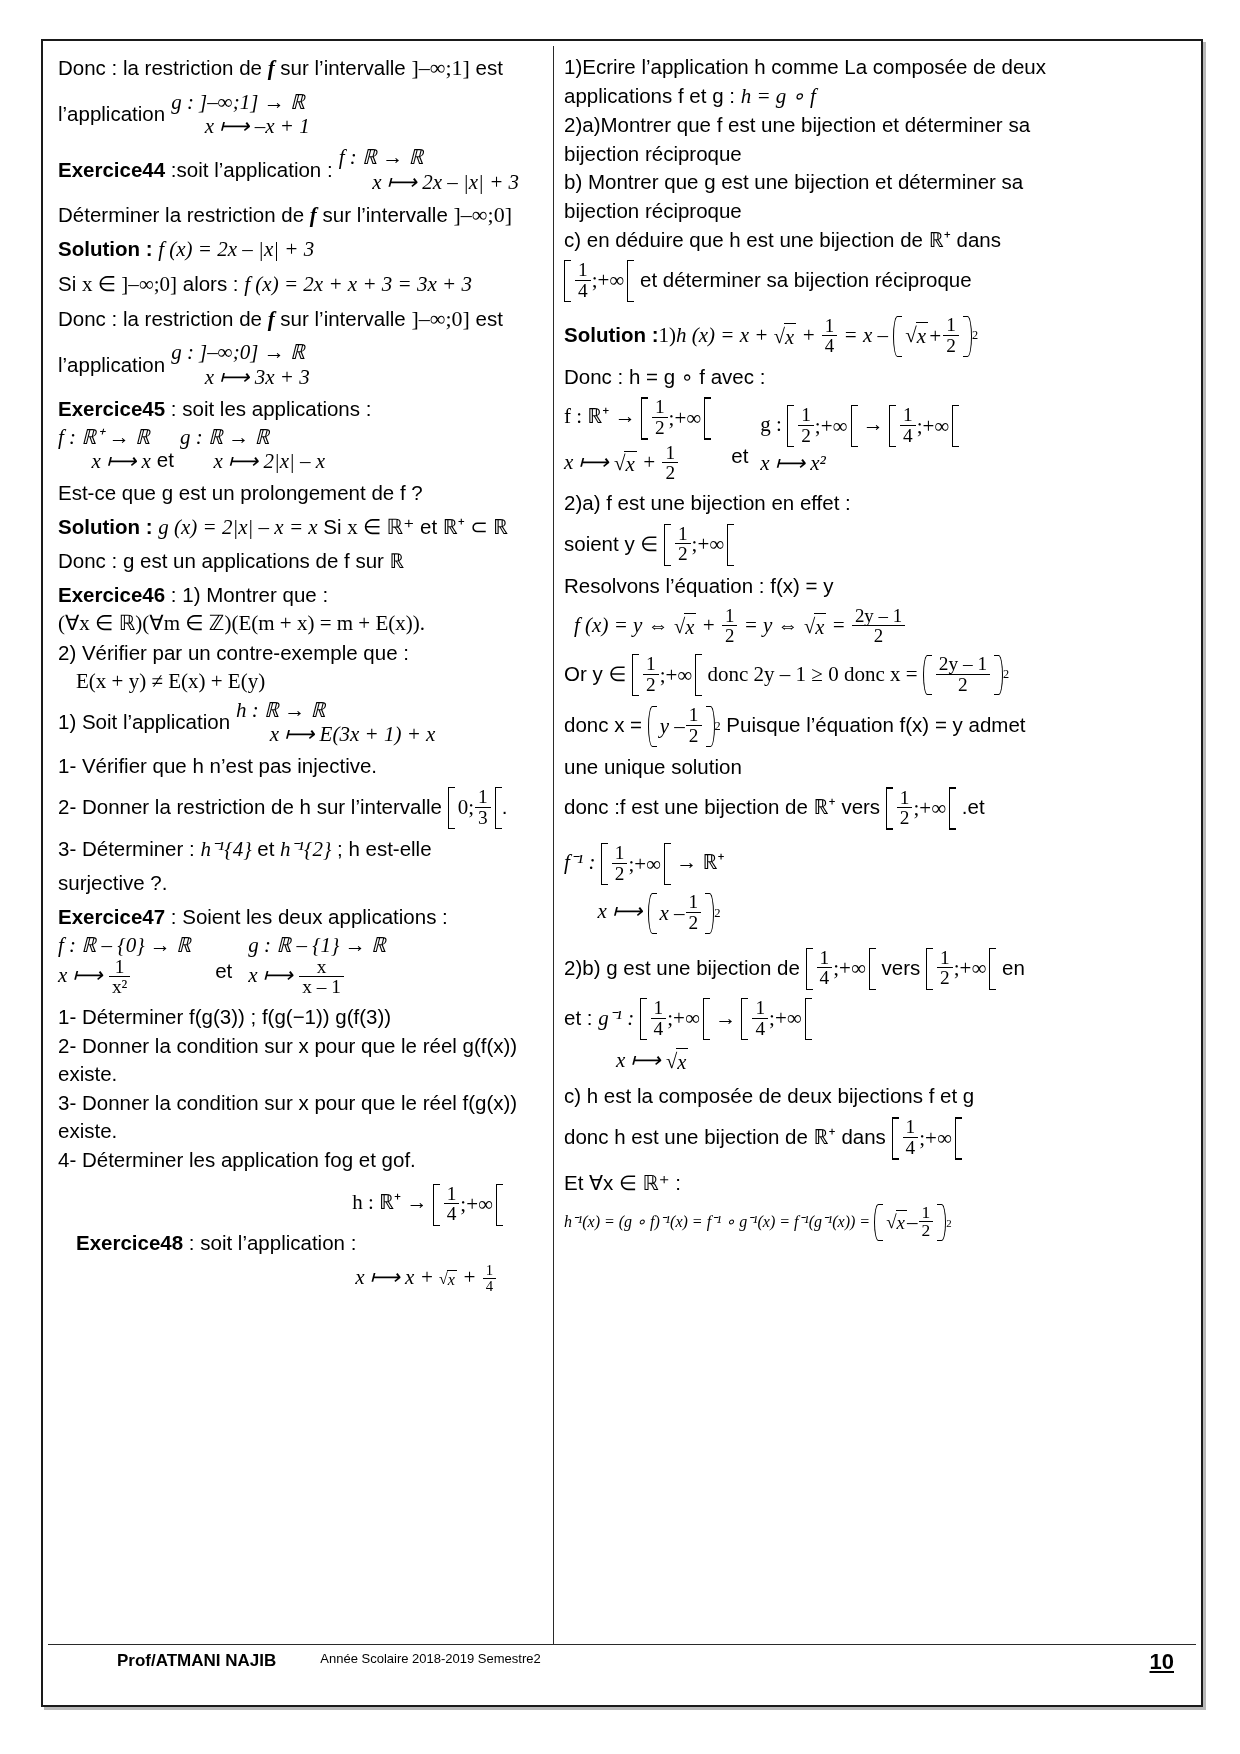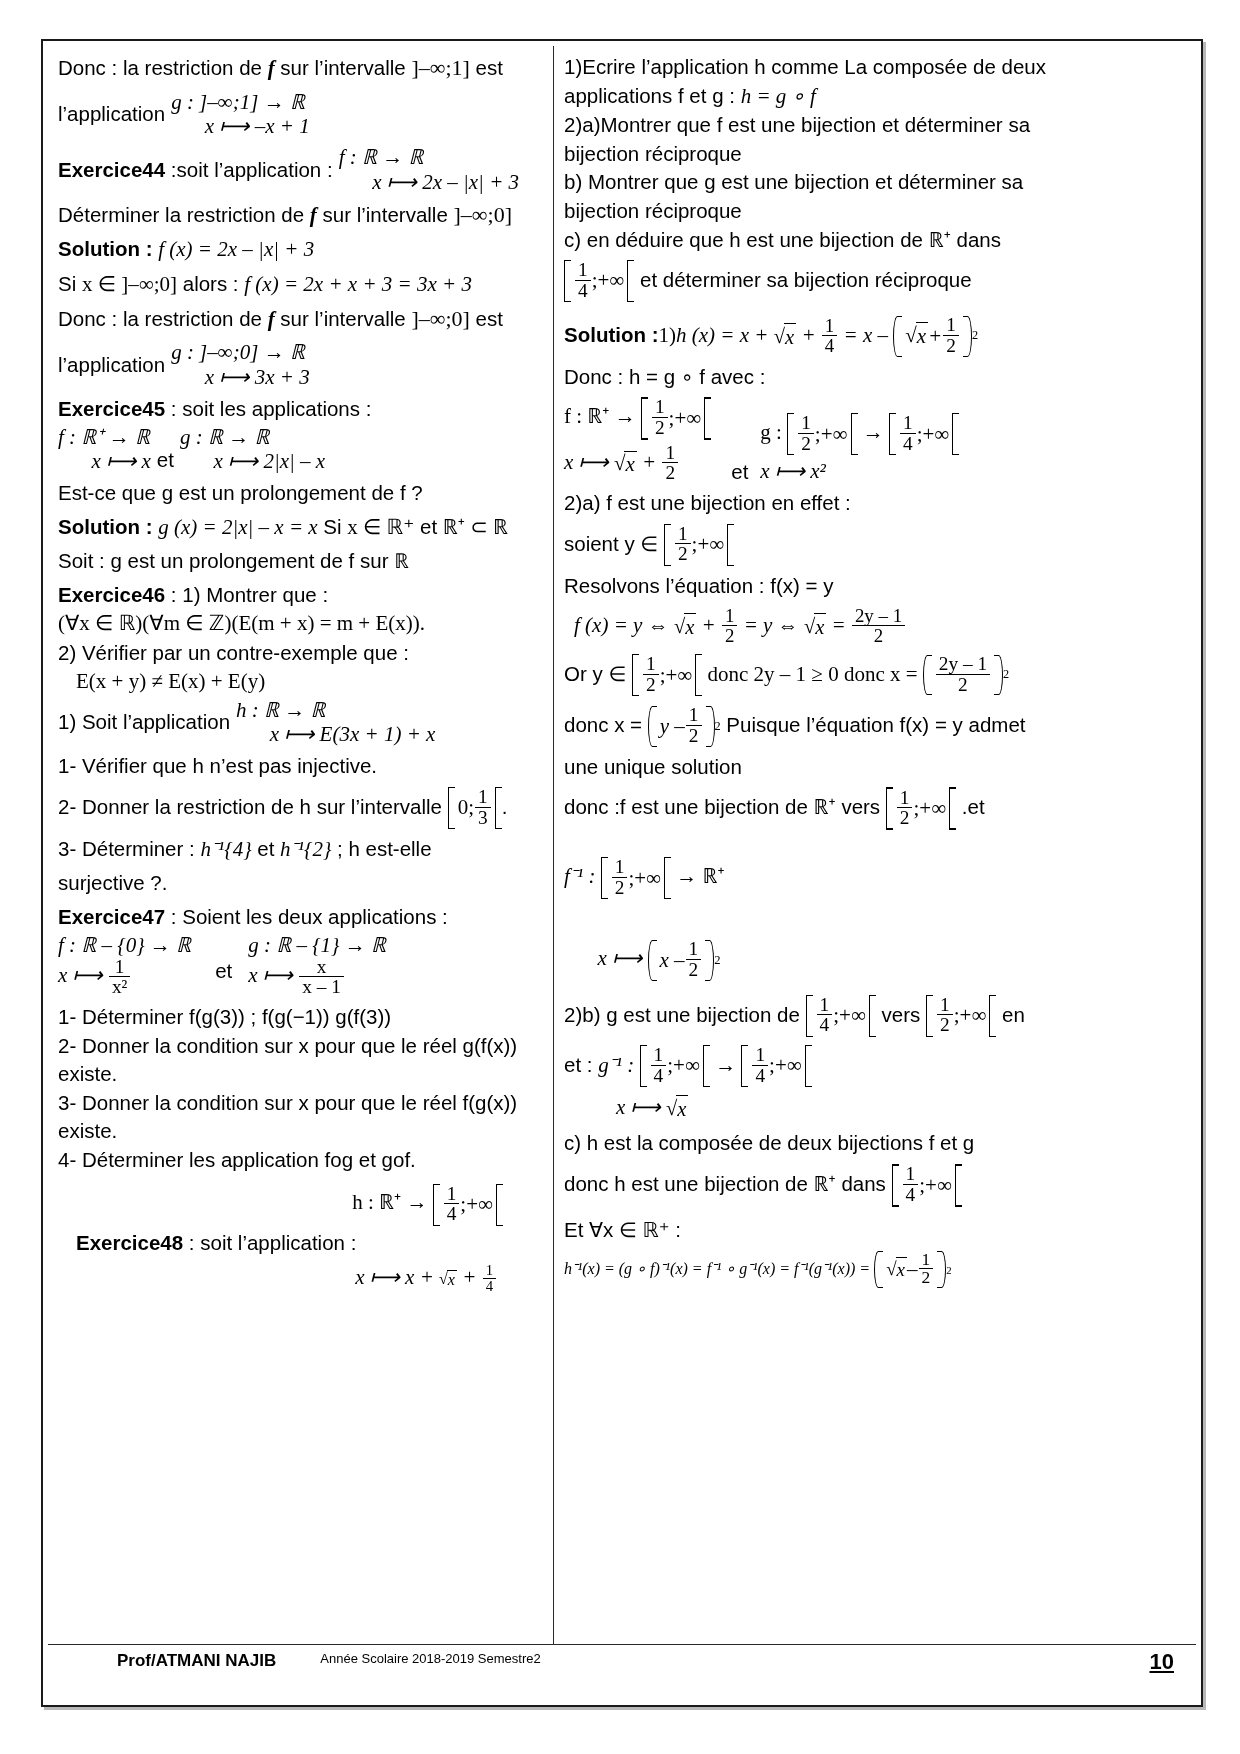--- a/index.html
+++ b/index.html
@@ -262,21 +262,21 @@
         </div>
 
         <p class="ln">Est-ce que  g est un prolongement de f ?</p>
 
         <p class="ln">
           <span class="b">Solution :</span>
           <span class="math">g (x) = 2|x| – x = x</span>
           <span>Si </span><span class="mathup">x ∈ ℝ⁺</span><span> et </span><span class="mathup">ℝ⁺ ⊂ ℝ</span>
         </p>
 
-        <p class="ln">Soit : g est un prolongement de f  sur ℝ</p>
+        <p class="ln">Donc : g est un applications de f  sur ℝ</p>
 
         <p class="ln tight">
           <span class="b">Exercice46</span><span> : 1) Montrer que :</span>
         </p>
         <p class="ln tight math" style="font-style:normal;">(∀x ∈ ℝ)(∀m ∈ ℤ)(E(m + x) = m + E(x)).</p>
         <p class="ln tight">2) Vérifier par un contre-exemple que :</p>
         <p class="ln tight math indent" style="font-style:normal;">E(x + y) ≠ E(x) + E(y)</p>
 
         <div class="row-inline">
           <span class="lbl">1) Soit l’application</span>
@@ -421,21 +421,21 @@
               <span class="pr"></span>
               <span class="sq">2</span>
             </span>
         </p>
 
         <p class="ln">
           <span class="mathup" style="font-family:'Liberation Sans',sans-serif;font-size:20.5px;">Donc : h = g ∘ f  avec :</span>
         </p>
 
         
-        <div class="row-inline" style="align-items:flex-end;">
+        <div class="row-inline" style="align-items:center;">
           <span class="appblock">
             <span class="top">
               <span class="mathup">f : ℝ⁺ → </span><span class="interval">
                   <span class="brk l"></span>
                   <span class="body">
                     <span class="frac">
                       <span class="num">1</span>
                       <span class="den">2</span>
                     </span>
                     <span class="mathup">;+∞</span>
@@ -564,21 +564,21 @@
                 <span class="frac">
                   <span class="num">1</span>
                   <span class="den">2</span>
                 </span>
                 <span class="mathup">;+∞</span>
               </span>
               <span class="brk rrev"></span>
             </span><span> .et</span>
         </p>
 
-        <div class="appblock" style="margin-top:20px;gap:33px;">
+        <div class="appblock" style="margin-top:6px;">
           <span class="top">
             <span class="math">f⁻¹ : </span><span class="interval">
                 <span class="brk l"></span>
                 <span class="body">
                   <span class="frac">
                     <span class="num">1</span>
                     <span class="den">2</span>
                   </span>
                   <span class="mathup">;+∞</span>
                 </span>

